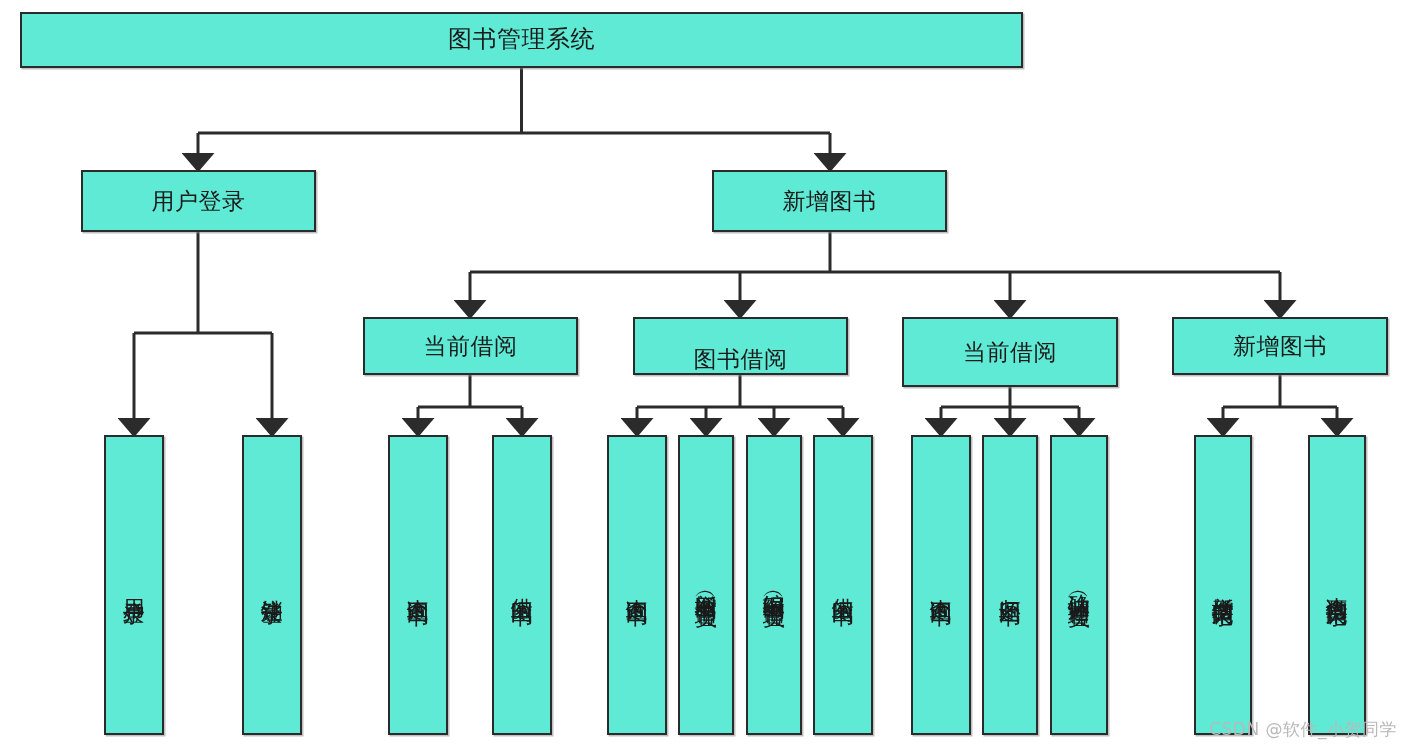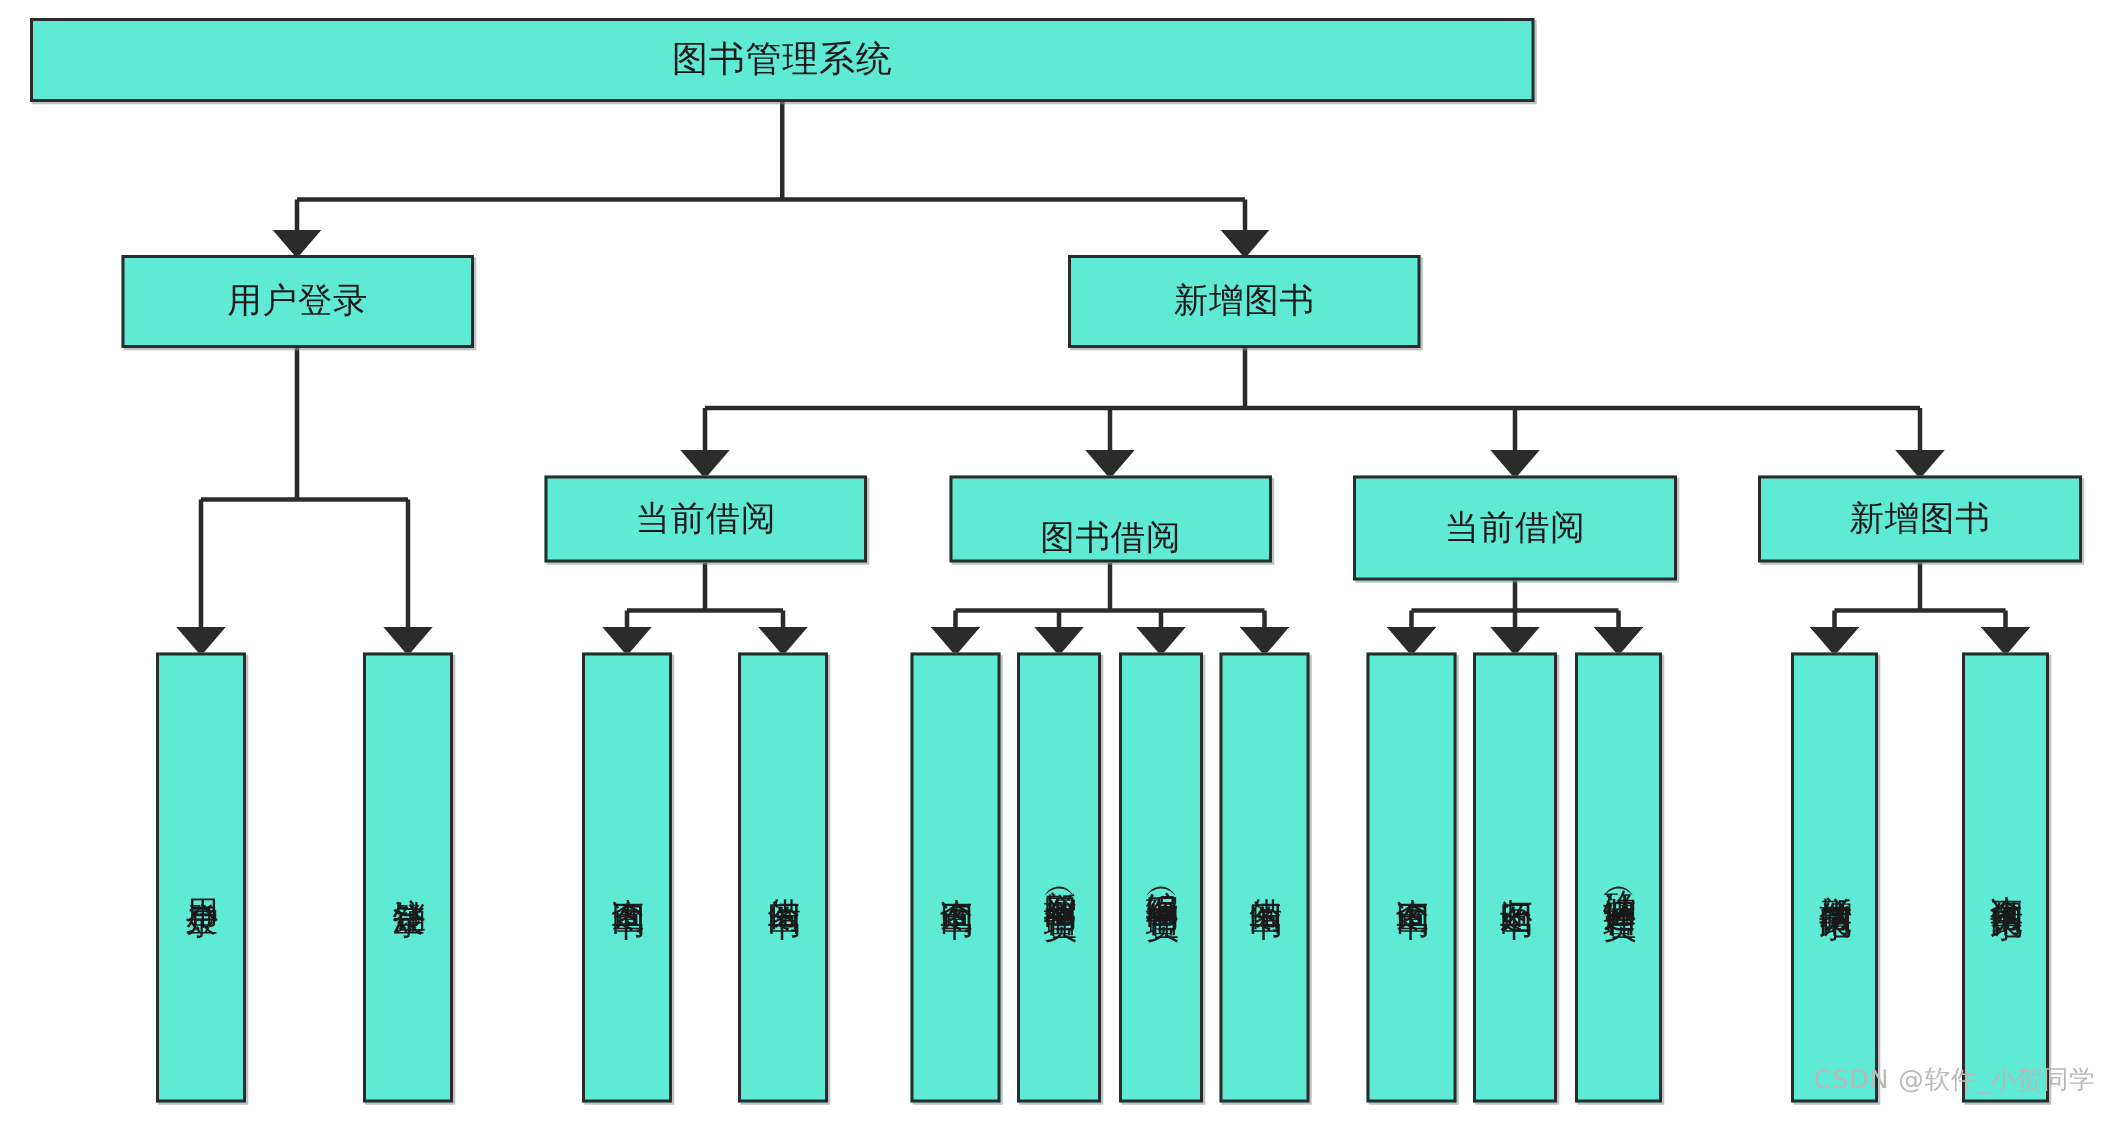--- a/index.html
+++ b/index.html
@@ -61,21 +61,21 @@
     writing-mode: vertical-rl;
     text-orientation: upright;
     font-size: 22px;
     line-height: 1.26;
     letter-spacing: 2px;
     max-height: 100%;
   }
   #watermark {
     position: absolute;
     right: 8px;
-    bottom: 16px;
+    bottom: 6px;
     font-size: 17px;
     color: #b9b9b9;
     white-space: nowrap;
     letter-spacing: 0.5px;
   }
 </style>
 </head>
 <body>
 
 <div id="diagram-canvas">

